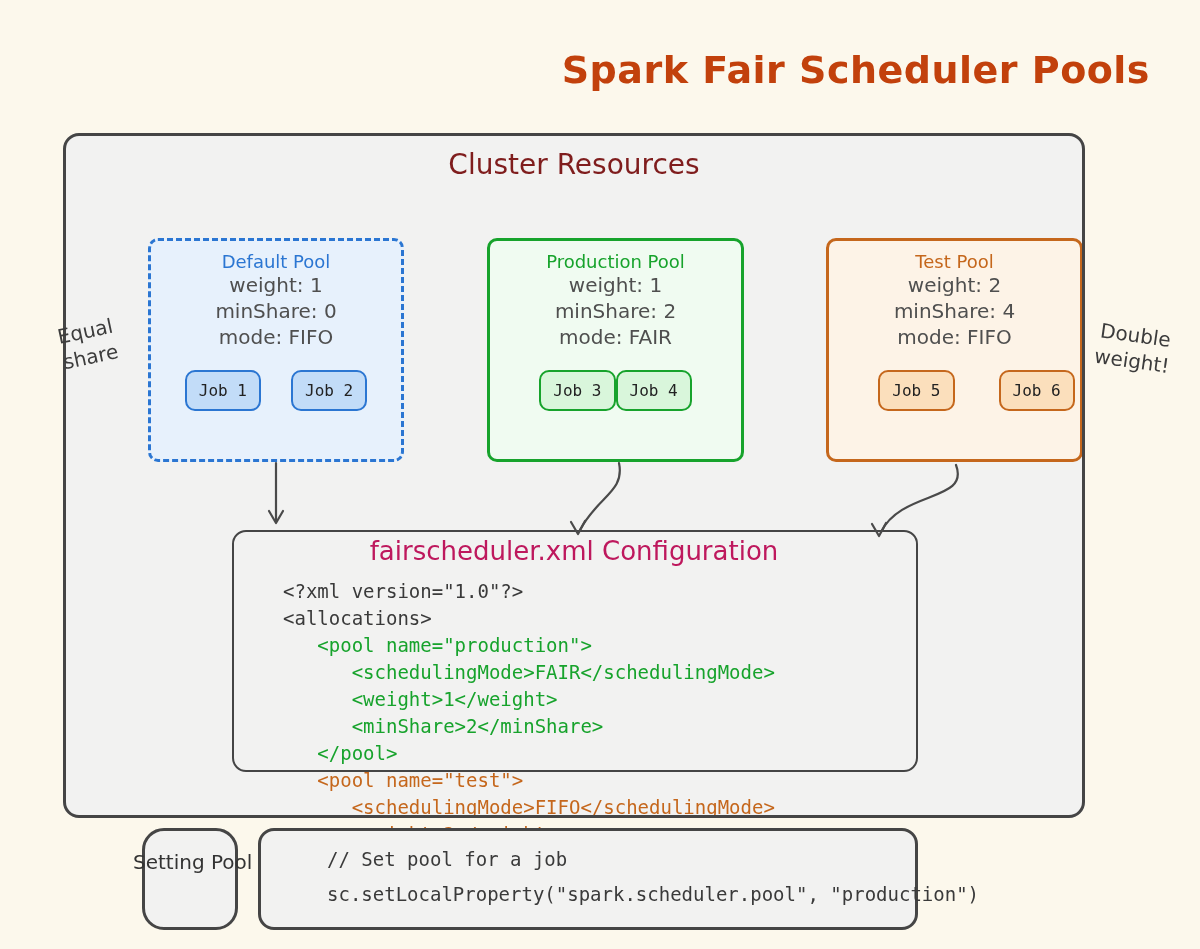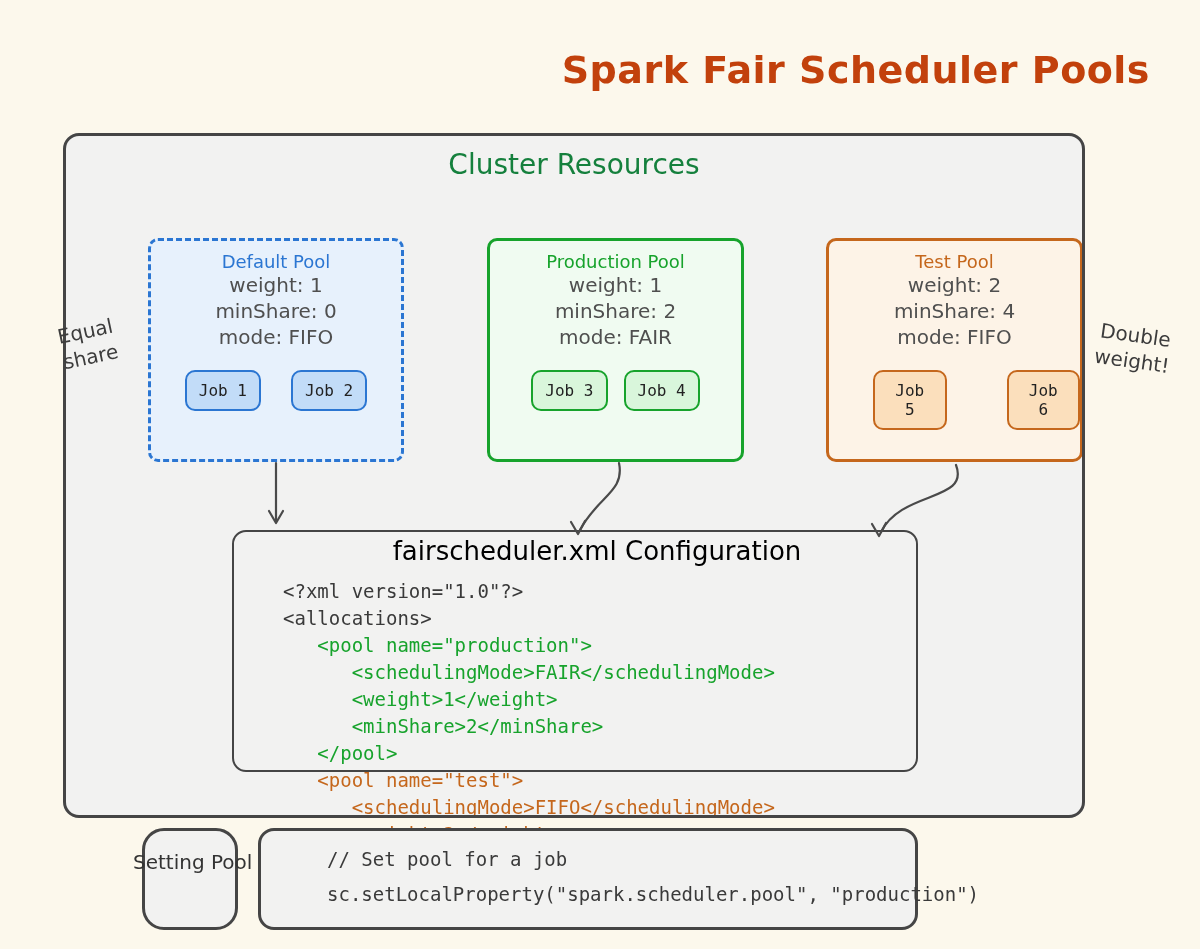--- a/index.html
+++ b/index.html
@@ -29,55 +29,55 @@
     left:63px;top:133px;width:1022px;height:685px;
     background:var(--panel);border-radius:16px;
   }
   .outer-border{
     left:63px;top:133px;width:1022px;height:685px;
     border:3px solid var(--line);border-radius:16px;
     box-sizing:border-box;pointer-events:none;
   }
   .cluster-title{
     left:63px;top:148px;width:1022px;text-align:center;
-    font-size:28px;color:#15803d;
+    font-size:28px;color:#7f1d1d;
   }
 
   .pool{
     top:238px;height:224px;box-sizing:border-box;border-radius:10px;
     display:flex;flex-direction:column;align-items:center;text-align:center;
   }
   .pool-blue{left:148px;width:256px;background:var(--blue-bg);border:3px dashed var(--blue);}
   .pool-green{left:487px;width:257px;background:var(--green-bg);border:3px solid var(--green);}
   .pool-orange{left:826px;width:257px;background:var(--orange-bg);border:3px solid var(--orange);}
   .pool-title{margin-top:10px;font-size:18px;}
   .pool-blue .pool-title{color:var(--blue);}
   .pool-green .pool-title{color:var(--green);}
   .pool-orange .pool-title{color:var(--orange);}
   .pool-attr{font-size:20px;line-height:26px;color:var(--gray-text);}
   .pool-attr:first-of-type{margin-top:6px;}
   .jobs{display:flex;margin-top:20px;}
   .pool-blue .jobs{gap:30px;}
-  .pool-green .jobs,.pool-orange .jobs{gap:16px;}
+  .pool-green .jobs,.pool-orange .jobs{}
   .chip{
     font-family:"DejaVu Sans Mono", monospace;font-size:16px;color:#222;
     padding:9px 12px;border-radius:10px;box-sizing:border-box;
   }
   .pool-blue .chip{background:var(--blue-chip);border:2px solid var(--blue);}
   .pool-green .chip{background:var(--green-chip);border:2px solid var(--green);}
   .pool-orange .chip{background:var(--orange-chip);border:2px solid var(--orange);margin-left:44px;}
 
   .config-border{
     left:232px;top:530px;width:686px;height:242px;
     border:2.5px solid var(--line);border-radius:14px;
     box-sizing:border-box;pointer-events:none;
   }
   .config-title{
-    left:240px;top:536px;width:686px;text-align:center;
-    font-size:26px;color:#000000;padding-left:14px;
+    left:217px;top:536px;width:686px;text-align:center;
+    font-size:26px;color:#be185d;padding-left:14px;
   }
   .xml-code{
     left:283px;top:578px;
     font-family:"DejaVu Sans Mono", monospace;
     font-size:19px;line-height:27px;
   }
   .code-line{white-space:pre;}
   .code-line[data-color="dark"]{color:#3A3A3A;}
   .code-line[data-color="green"]{color:var(--green);}
   .code-line[data-color="orange"]{color:var(--orange);}

